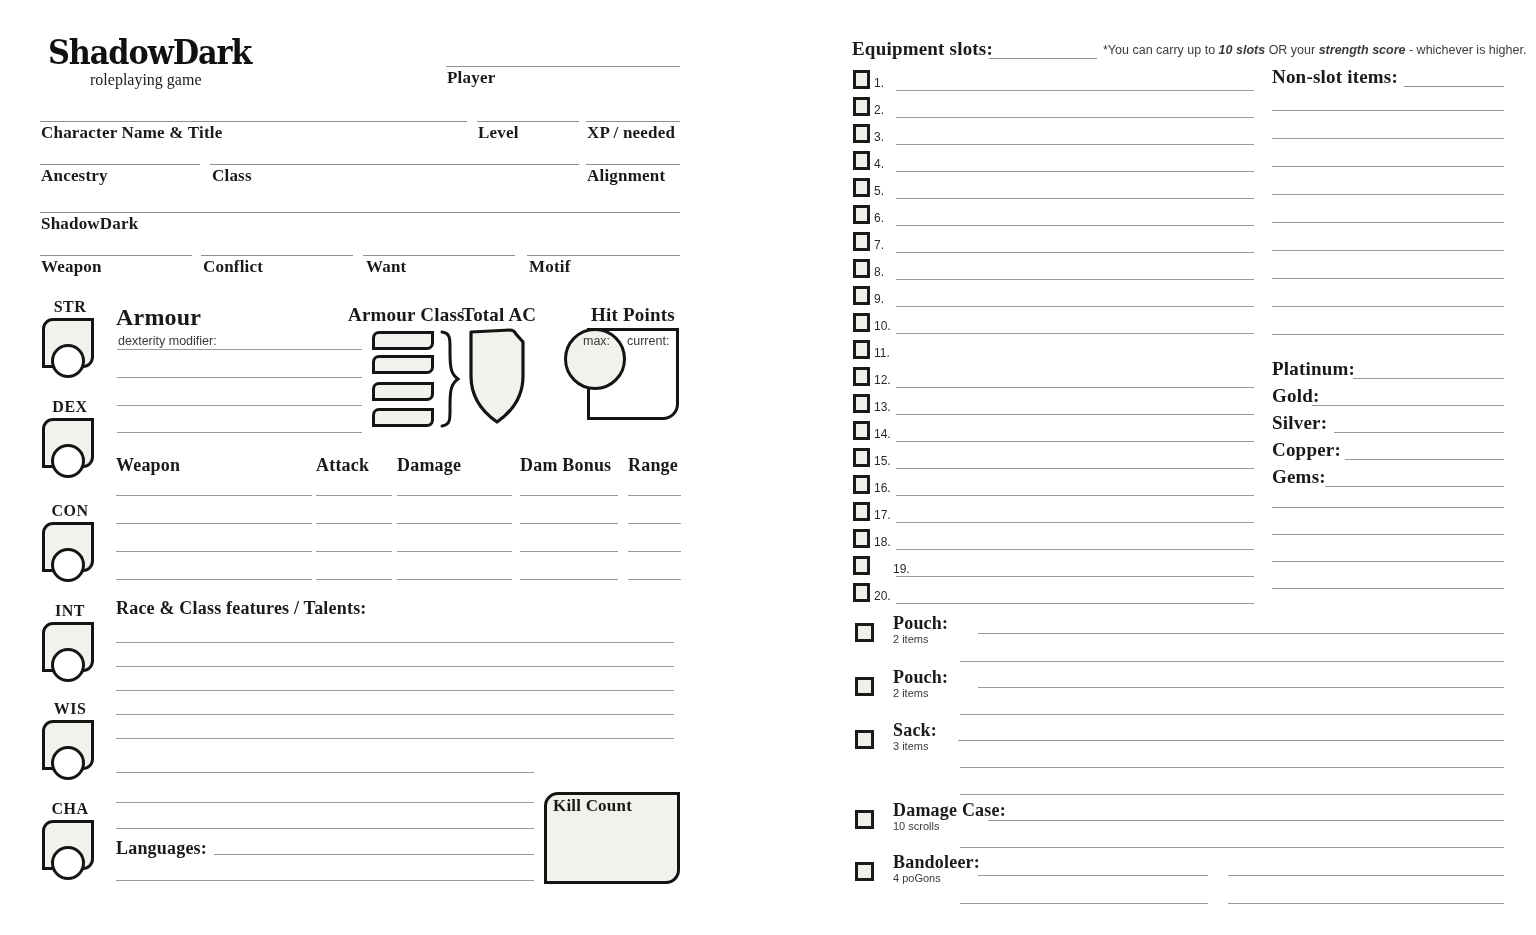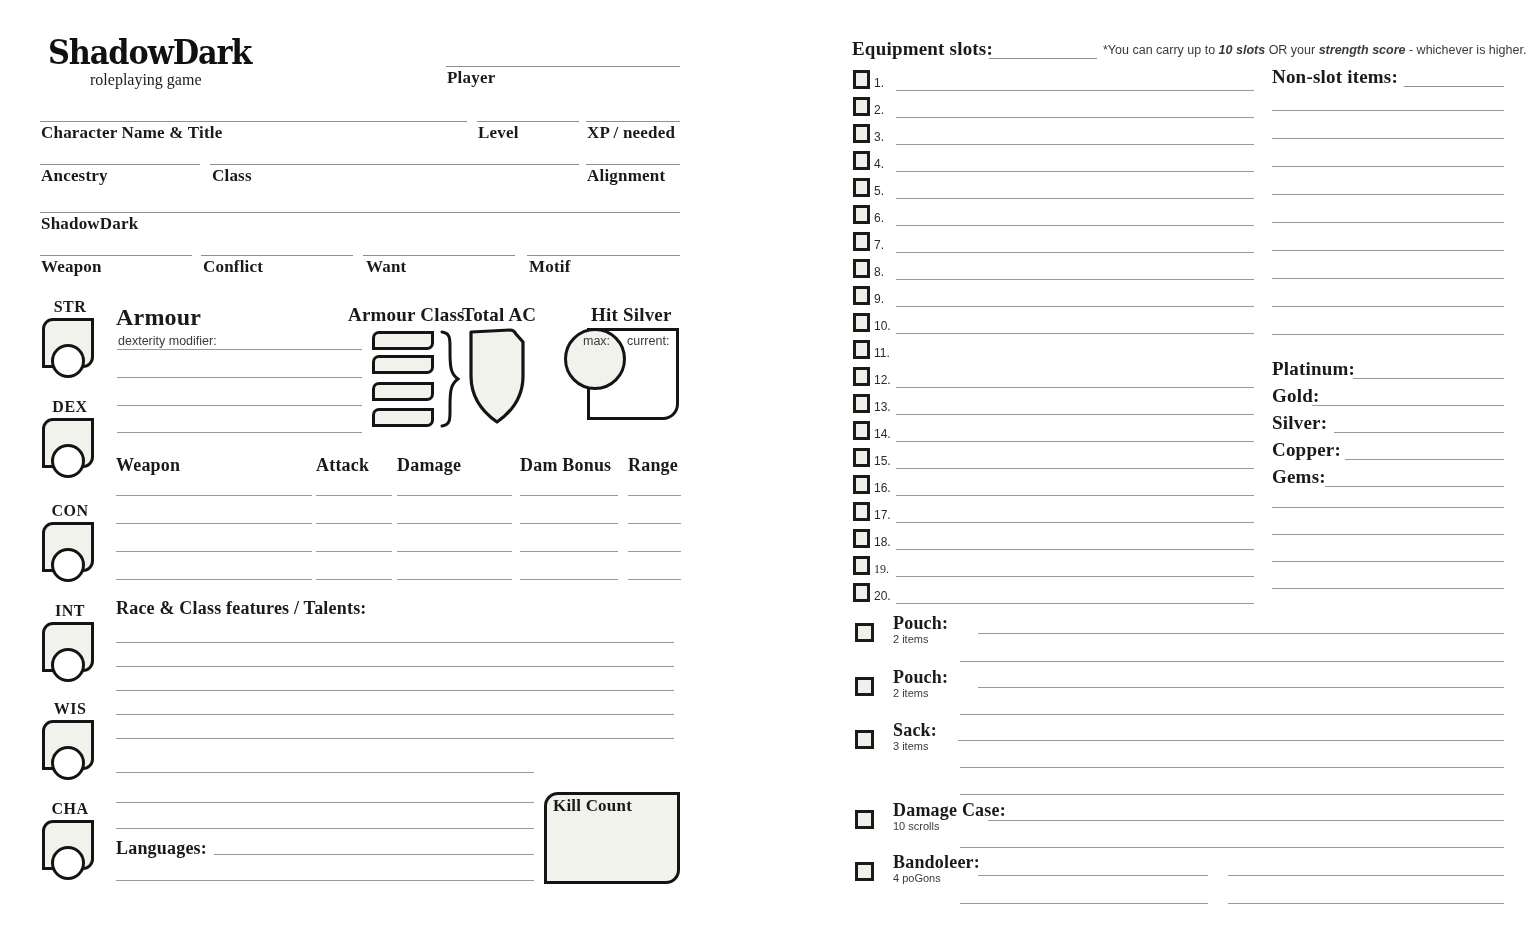--- a/index.html
+++ b/index.html
@@ -236,21 +236,21 @@
       </div>
     <svg class="brace" style="left:438px; top:330px;" width="22" height="98" viewBox="0 0 22 98">
       <path d="M4 2 C 13 3, 12 10, 12 22 C 12 38, 13 44, 20 49 C 13 54, 12 60, 12 76 C 12 88, 13 95, 4 96" fill="none" stroke="#141414" stroke-width="3" stroke-linecap="round"></path>
     </svg>
 
     <div class="lbl" style="left:462px; top:304px; font-size:19px;">Total AC</div>
     <svg class="shield" style="left:466px; top:326px;" width="62" height="100" viewBox="0 0 62 100">
       <path d="M5 6 L 44 4 Q 48 4 50 8 L 57 16 L 57 50 Q 57 78 31 96 Q 5 78 5 50 Z" fill="#f2f2ec" stroke="#141414" stroke-width="3.2" stroke-linejoin="round"></path>
     </svg>
 
-    <div class="lbl" style="left:591px; top:304px; font-size:19px;">Hit Silver</div>
+    <div class="lbl" style="left:591px; top:304px; font-size:19px;">Hit Points</div>
     <div class="hp-box" style="left:587px; top:328px;"></div>
     <div class="hp-circle" style="left:564px; top:328px;"></div>
     <div class="sans" style="left:583px; top:334px;">max:</div>
     <div class="sans" style="left:627px; top:334px;">current:</div>
 
     <div id="weapon-headers">
         <div class="lbl" style="left:116px; top:455px; font-size:18px;">Weapon</div>
         <div class="lbl" style="left:316px; top:455px; font-size:18px;">Attack</div>
         <div class="lbl" style="left:397px; top:455px; font-size:18px;">Damage</div>
         <div class="lbl" style="left:520px; top:455px; font-size:18px;">Dam Bonus</div>
@@ -352,21 +352,21 @@
         <div class="cbox" style="left:853px; top:475px;"></div>
         <div class="slot-num" style="left:874px; top:481px;">16.</div>
         <div class="rule thin" style="left:896px; top:495px; width:358px;"></div>
         <div class="cbox" style="left:853px; top:502px;"></div>
         <div class="slot-num" style="left:874px; top:508px;">17.</div>
         <div class="rule thin" style="left:896px; top:522px; width:358px;"></div>
         <div class="cbox" style="left:853px; top:529px;"></div>
         <div class="slot-num" style="left:874px; top:535px;">18.</div>
         <div class="rule thin" style="left:896px; top:549px; width:358px;"></div>
         <div class="cbox" style="left:853px; top:556px;"></div>
-        <div class="slot-num" style="left:874px; top:562px;font-family:Liberation Serif, serif;">19.</div>
+        <div class="slot-num" style="left:893px; top:562px;">19.</div>
         <div class="rule thin" style="left:896px; top:576px; width:358px;"></div>
         <div class="cbox" style="left:853px; top:583px;"></div>
         <div class="slot-num" style="left:874px; top:589px;">20.</div>
         <div class="rule thin" style="left:896px; top:603px; width:358px;"></div>
       </div>
 
     <div class="lbl" style="left:1272px; top:66px; font-size:19px;">Non-slot items:</div>
     <div class="rule" style="left:1404px; top:86px; width:100px;"></div>
     <div id="nonslot-lines">
         <div class="rule thin" style="left:1272px; top:110px; width:232px;"></div>

